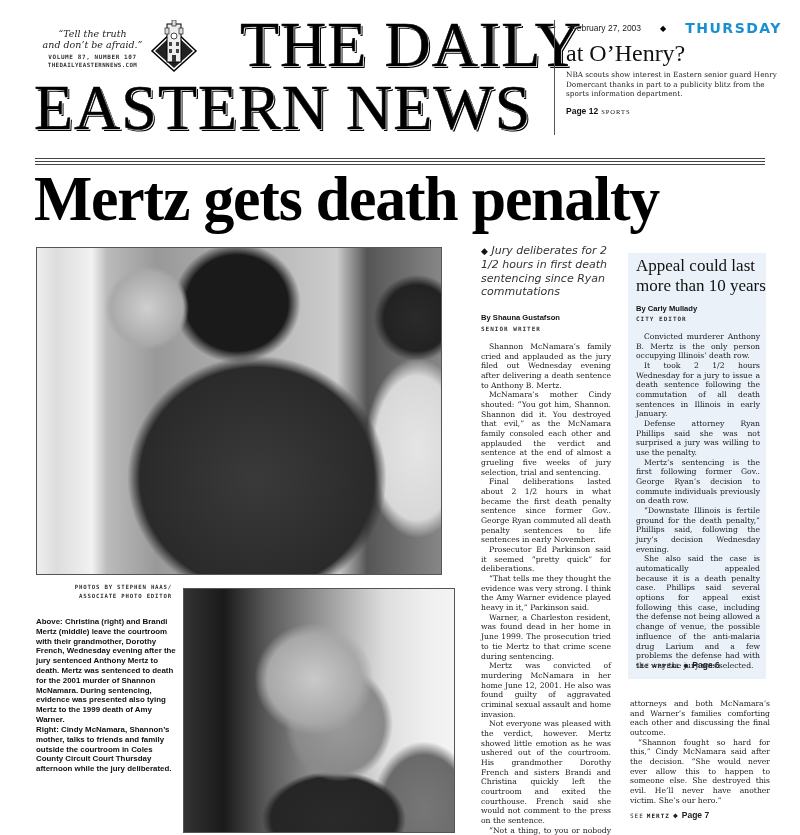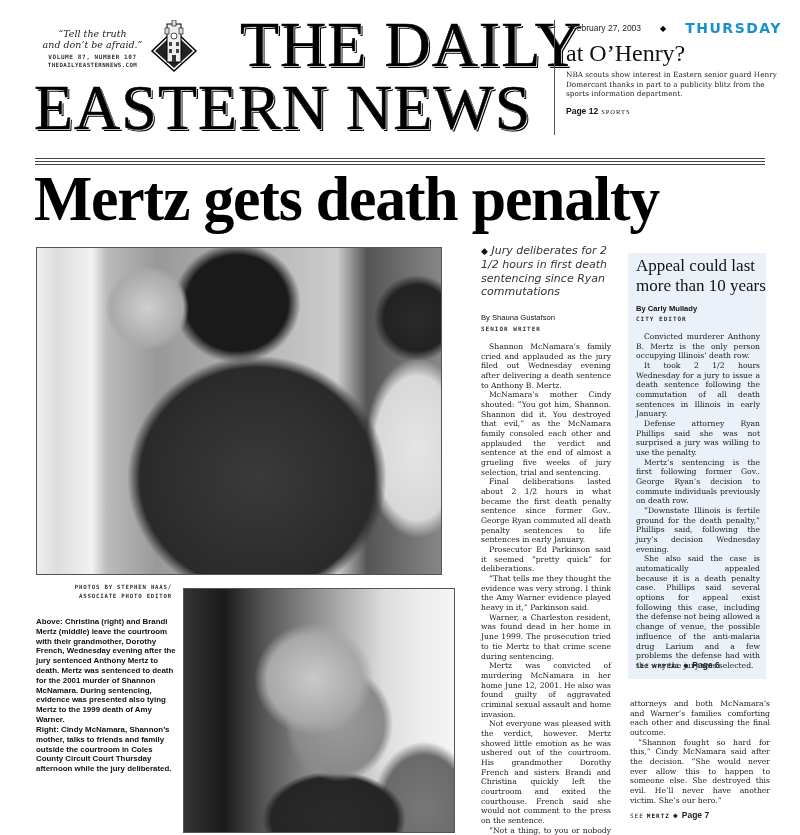--- a/index.html
+++ b/index.html
@@ -54,21 +54,21 @@
   }
 
   .credit { position: absolute; left: 40px; top: 583px; width: 132px; text-align: right; font-family: "DejaVu Sans Mono", monospace; font-weight: bold; font-size: 5.7px; line-height: 9px; letter-spacing: 0.8px; color: #333; }
   .cutline { position: absolute; left: 36px; width: 142px; font-family: "Liberation Sans", sans-serif; font-weight: bold; font-size: 7.9px; line-height: 9.8px; color: #111; }
   .cut1 { top: 617px; }
   .cut2 { top: 725px; }
 
   
   .deck { position: absolute; left: 481px; top: 244px; width: 140px; font-family: "DejaVu Sans", sans-serif; font-style: italic; font-size: 11px; line-height: 13.3px; color: #333; }
   .deck .diamond { font-style: normal; font-size: 9px; color: #111; }
-  .byline { position: absolute; left: 481px; top: 313px; font-family: "Liberation Sans", sans-serif; font-weight: normal; font-size: 7.6px; }
+  .byline { position: absolute; left: 481px; top: 313px; font-family: "Liberation Sans", sans-serif; font-weight: bold; font-size: 7.6px; }
   .bytitle { position: absolute; left: 481px; top: 325px; font-family: "DejaVu Sans Mono", monospace; font-size: 6px; letter-spacing: 1px; font-weight: bold; color: #333; }
 
   .col { position: absolute; font-family: "DejaVu Serif", serif; font-size: 7.65px; line-height: 9.67px; color: #1a1a1a; text-align: justify; hyphens: manual; }
   .col p { text-indent: 8px; }
   .col-main { left: 481px; top: 342px; width: 130px; }
   .col-main2 { left: 630px; top: 699px; width: 140px; }
 
   .sidebar { position: absolute; left: 628px; top: 253px; width: 138px; height: 426px; background: #eaf1f8; }
   .side-head { position: absolute; left: 636px; top: 256px; width: 130px; font-family: "Liberation Serif", serif; font-size: 17px; line-height: 19.5px; color: #111; }
   .side-by { position: absolute; left: 636px; top: 304px; font-family: "Liberation Sans", sans-serif; font-weight: bold; font-size: 7.6px; }
@@ -149,21 +149,21 @@
 <div class="deck">
   <span class="diamond">◆</span>
   <span>Jury deliberates for 2 1/2 hours in first death sentencing since Ryan commutations</span>
 </div>
 <div class="byline">By Shauna Gustafson</div>
 <div class="bytitle">SENIOR WRITER</div>
 
 <div class="col col-main">
   <p>Shannon McNamara’s family cried and applauded as the jury filed out Wednesday evening after delivering a death sentence to Anthony B. Mertz.</p>
   <p>McNamara’s mother Cindy shouted: “You got him, Shannon. Shannon did it. You destroyed that evil,” as the McNamara family consoled each other and applauded the verdict and sentence at the end of almost a grueling five weeks of jury selection, trial and sentencing.</p>
-  <p>Final deliberations lasted about 2 1/2 hours in what became the first death penalty sentence since former Gov.. George Ryan commuted all death penalty sentences to life sentences in early January.</p>
+  <p>Final deliberations lasted about 2 1/2 hours in what became the first death penalty sentence since former Gov.. George Ryan commuted all death penalty sentences to life sentences in early November.</p>
   <p>Prosecutor Ed Parkinson said it seemed “pretty quick” for deliberations.</p>
   <p>“That tells me they thought the evidence was very strong. I think the Amy Warner evidence played heavy in it,” Parkinson said.</p>
   <p>Warner, a Charleston resident, was found dead in her home in June 1999. The prosecution tried to tie Mertz to that crime scene during sentencing.</p>
   <p>Mertz was convicted of murdering McNamara in her home June 12, 2001. He also was found guilty of aggravated criminal sexual assault and home invasion.</p>
   <p>Not everyone was pleased with the verdict, however. Mertz showed little emotion as he was ushered out of the courtroom. His grandmother Dorothy French and sisters Brandi and Christina quickly left the courtroom and exited the courthouse. French said she would not comment to the press on the sentence.</p>
   <p>“Not a thing, to you or nobody else,” she said as they left.</p>
 
 </div>
 
 <div class="sidebar"></div>

